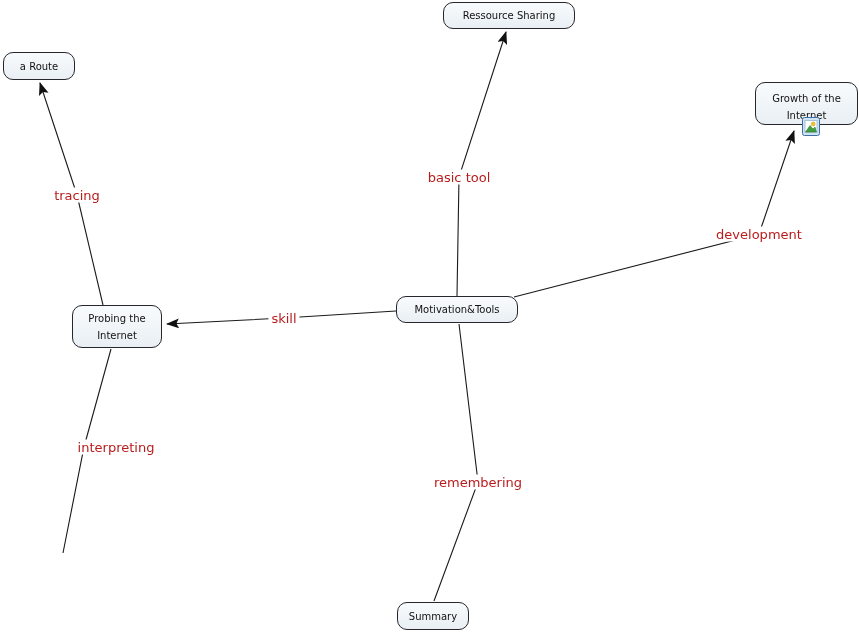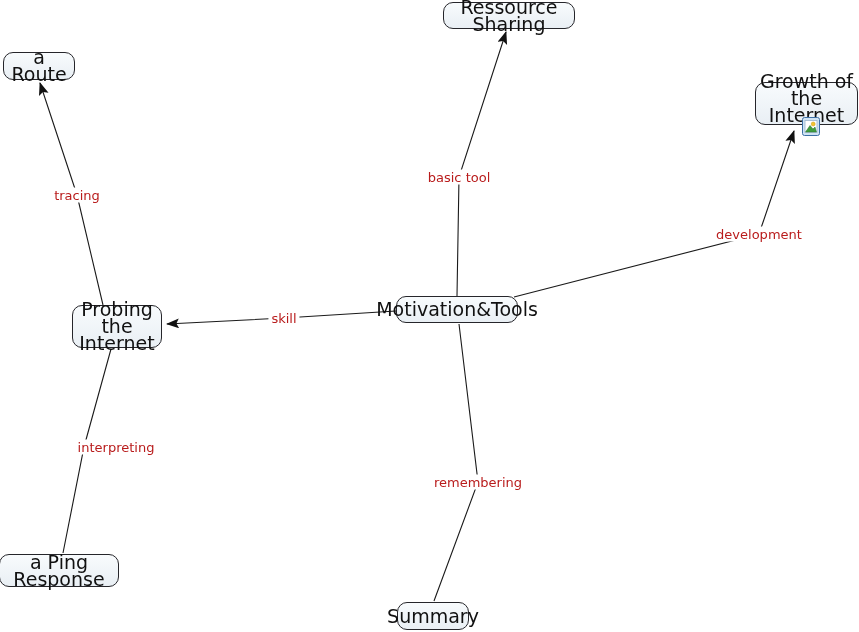--- a/index.html
+++ b/index.html
@@ -24,21 +24,21 @@
   .node {
     position: absolute;
     box-sizing: border-box;
     display: flex;
     align-items: center;
     justify-content: center;
     text-align: center;
     background: linear-gradient(to bottom, #f8fbfd 0%, #e9eff4 100%);
     border: 1.4px solid #26262b;
     border-radius: 10px;
-    font-size: 19px;
+    font-size: 10px;
     line-height: 17px;
     color: #111111;
     white-space: pre-line;
     cursor: default;
   }
   .edge-label {
     position: absolute;
     transform: translate(-50%, -50%);
     background: #ffffff;
     padding: 0 3px;
@@ -80,15 +80,14 @@
 Internet</span></div>
     <div class="node-icon" style="left: 802px; top: 117px; width: 18px; height: 19px;"><svg width="18" height="19" viewBox="0 0 18 19" xmlns="http://www.w3.org/2000/svg">
         <rect x="0.5" y="0.5" width="17" height="18" rx="2" fill="#cfe3f4" stroke="#3c6fa5"></rect>
         <rect x="3" y="3.5" width="12" height="12" fill="#ffffff" stroke="#9ab4cc" stroke-width="0.8"></rect>
         <circle cx="11.2" cy="7" r="2" fill="#f4c430" stroke="#c79a10" stroke-width="0.5"></circle>
         <polygon points="3.5,15 8,8.5 11,12 13,10 14.5,15" fill="#3f9e3f" stroke="#2c702c" stroke-width="0.5"></polygon>
       </svg></div>
     <div class="node" style="left: 72px; top: 305px; width: 90px; height: 43px;"><span>Probing the
 Internet</span></div>
     <div class="node" style="left: 396px; top: 296px; width: 122px; height: 27px;"><span>Motivation&amp;Tools</span></div>
-    <div class="node" style="left: -1px; top: 554px; width: 120px; height: 33px;"><span>a Ping Response</span></div>
     <div class="node" style="left: 397px; top: 602px; width: 72px; height: 28px;"><span>Summary</span></div>
   </div>
 
 </body></html>

